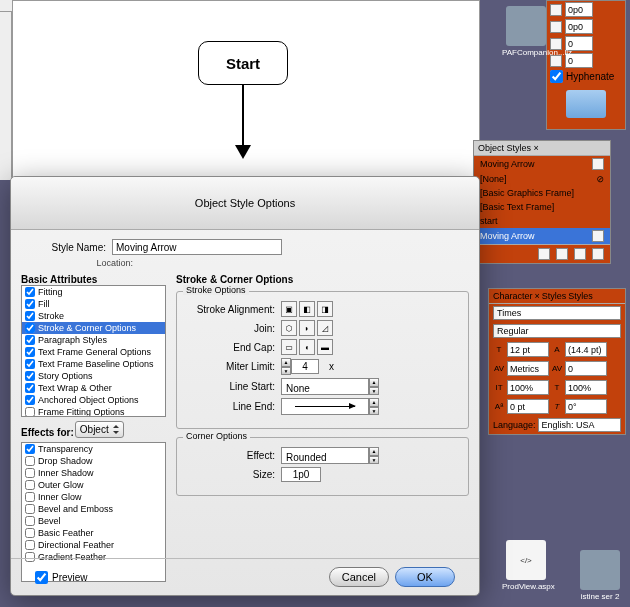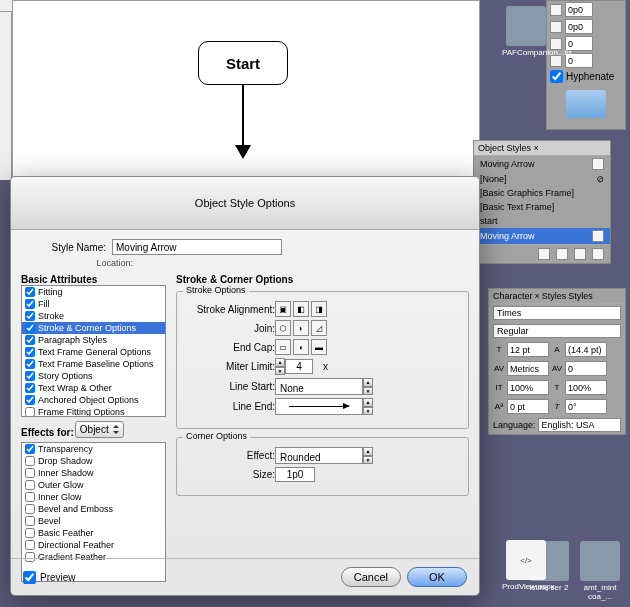--- a/index.html
+++ b/index.html
@@ -30,38 +30,38 @@
 .attr-item.selected { background:#3a74d8; color:#fff; }
 .attr-item input[type=checkbox]{ width:10px; height:10px;}
 .effects-row { margin-top:4px; display:flex; align-items:flex-end; gap:1px;}
 .select { border:1px solid #888; background:linear-gradient(#fff,#ddd); height:17px; font-size:10px; padding:0 14px 0 4px; display:inline-flex; align-items:center; position:relative; border-radius:3px;}
 .select::after{ content:""; position:absolute; right:4px; top:3px; width:0;height:0;border-left:3px solid transparent;border-right:3px solid transparent;border-bottom:3px solid #333;}
 .select::before{ content:""; position:absolute; right:4px; bottom:3px; width:0;height:0;border-left:3px solid transparent;border-right:3px solid transparent;border-top:3px solid #333;}
 .effects-list { border:1px solid #888; background:#fff; margin-top:4px; height:140px; }
 .fieldset { border:1px solid #aaa; border-radius:3px; padding:6px 8px 10px; margin-bottom:8px; position:relative;}
 .fieldset .legend { position:absolute; top:-7px; left:6px; background:#ececec; padding:0 3px; font-size:9px;}
 .opt-row { display:flex; align-items:center; margin:3px 0; }
-.opt-row label { width:90px; text-align:right; font-size:10px;}
+.opt-row label { width:90px; text-align:right; margin-right:6px; font-size:10px;}
 .icongrp { display:flex; gap:2px; }
 .iconbtn { width:16px; height:16px; border:1px solid #888; background:#f5f5f5; display:flex; align-items:center; justify-content:center; font-size:8px;}
 .numfield { width:28px; height:15px; border:1px solid #888; font-size:10px; text-align:center; }
 .widebox { width:88px; height:17px; border:1px solid #888; background:#fff; display:inline-flex; align-items:flex-end; padding:0 4px; font-size:10px;}
 .arrow-preview { width:88px; height:17px; border:1px solid #888; background:#fff; display:inline-flex; align-items:center; justify-content:center;}
 .arrow-preview .ln{ width:60px; height:1px; background:#000; position:relative;}
 .arrow-preview .ln::after{ content:""; position:absolute; right:-1px; top:-3px; border-left:7px solid #000; border-top:3.5px solid transparent; border-bottom:3.5px solid transparent;}
 .stepper { width:10px; height:17px; display:inline-flex; flex-direction:column; }
 .stepper div{ flex:1; border:1px solid #888; background:linear-gradient(#fff,#ccc); font-size:5px; display:flex; align-items:center; justify-content:center;}
-.bottom-bar{ position:absolute; left:0; right:0; bottom:0; padding:8px 12px; display:flex; align-items:center; border-top:1px solid #bbb;}
+.bottom-bar{ position:absolute; left:0; right:0; bottom:0; padding:8px 24px; display:flex; align-items:center; border-top:1px solid #bbb;}
 .bottom-bar .spacer{ flex:1;}
 .mac-btn { min-width:60px; height:20px; border:1px solid #7a7a7a; border-radius:10px; background:linear-gradient(#fdfdfd,#cfcfcf); font-size:11px; margin-left:6px; padding:0 12px;}
 .mac-btn.primary { background:linear-gradient(#cfe3ff,#6ea4ef); border-color:#3f6fb5;}
 .cb { display:flex; align-items:center; gap:4px; font-size:10px;}
 
 
-.panel { position:absolute; background:#a3a3a3; border:1px solid #888; font-size:9px; }
+.panel { position:absolute; background:#c2410c; border:1px solid #888; font-size:9px; }
 .obj-styles { right:19px; top:140px; width:138px; }
 .panel-tab { background:#d0d0d0; padding:2px 4px; font-size:9px; border-bottom:1px solid #aaa;}
 .os-row { padding:2px 6px; display:flex; align-items:center; justify-content:space-between;}
 .os-row.sel { background:#3a74d8; color:#fff;}
 .os-foot { display:flex; justify-content:flex-end; gap:6px; padding:3px 6px; border-top:1px solid #aaa;}
 .mini-icon{ width:12px;height:12px;border:1px solid #888;background:#f5f5f5;}
 
 .char-panel { right:4px; top:288px; width:138px; }
 .char-tabs{display:flex;gap:2px;padding:2px 4px;border-bottom:1px solid #aaa;}
 .char-tabs span{font-size:9px;}
@@ -193,21 +193,20 @@
       <div class="mini-input">0°</div>
   </div>
   <div class="char-row">
     <span style="font-size:9px;">Language:</span>
     <div class="char-field">English: USA</div>
   </div>
 </div>
 
 <div class="desktop-icons">
   <div class="di"><div class="img"></div><span>istine ser 2</span></div>
-  <div class="di"><div class="img"></div><span>amt_mint coa_...</span></div>
 </div>
 <div class="di file" style="position:absolute; right:80px; bottom:16px;"><div class="img" style="display:flex;align-items:center;justify-content:center;color:#333;">&lt;/&gt;</div><span style="color:#fff;">ProdView.aspx</span></div>
 
 <div class="dialog">
   <div class="dialog-title">Object Style Options</div>
   <div class="dialog-body">
     <div class="row styleName">
       <label>Style Name:</label>
       <input type="text" value="Moving Arrow" style="">
     </div>

